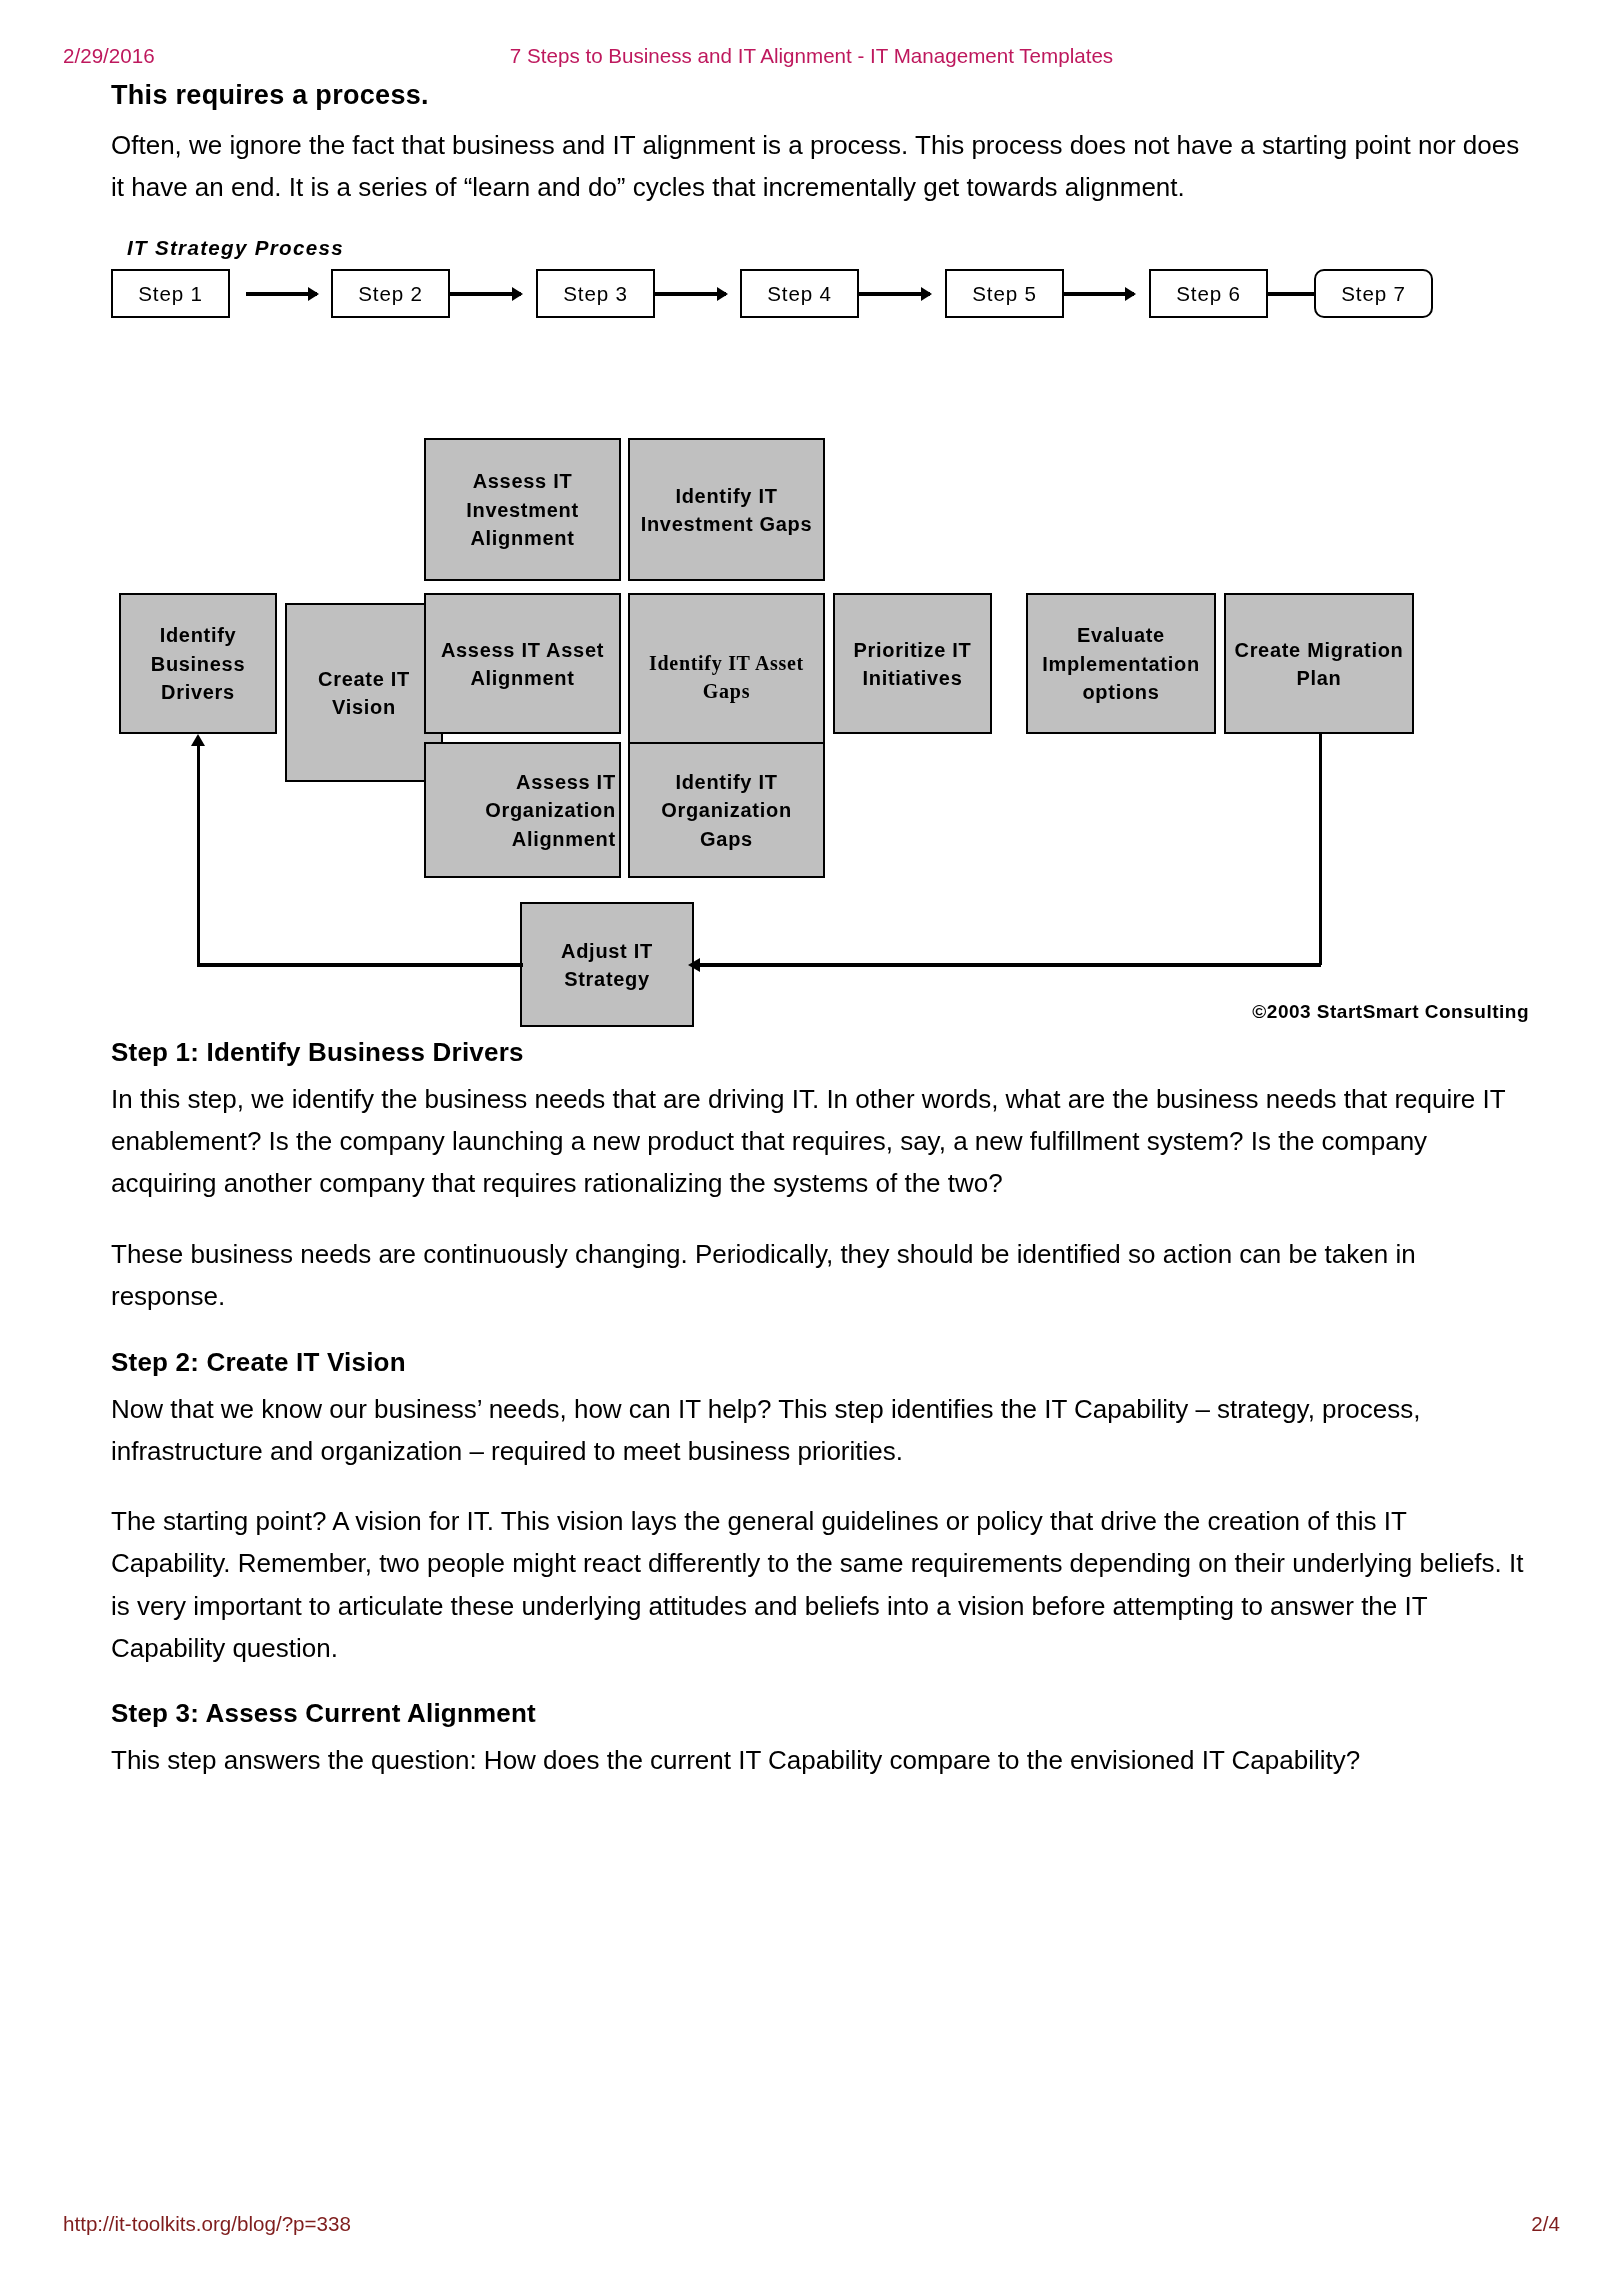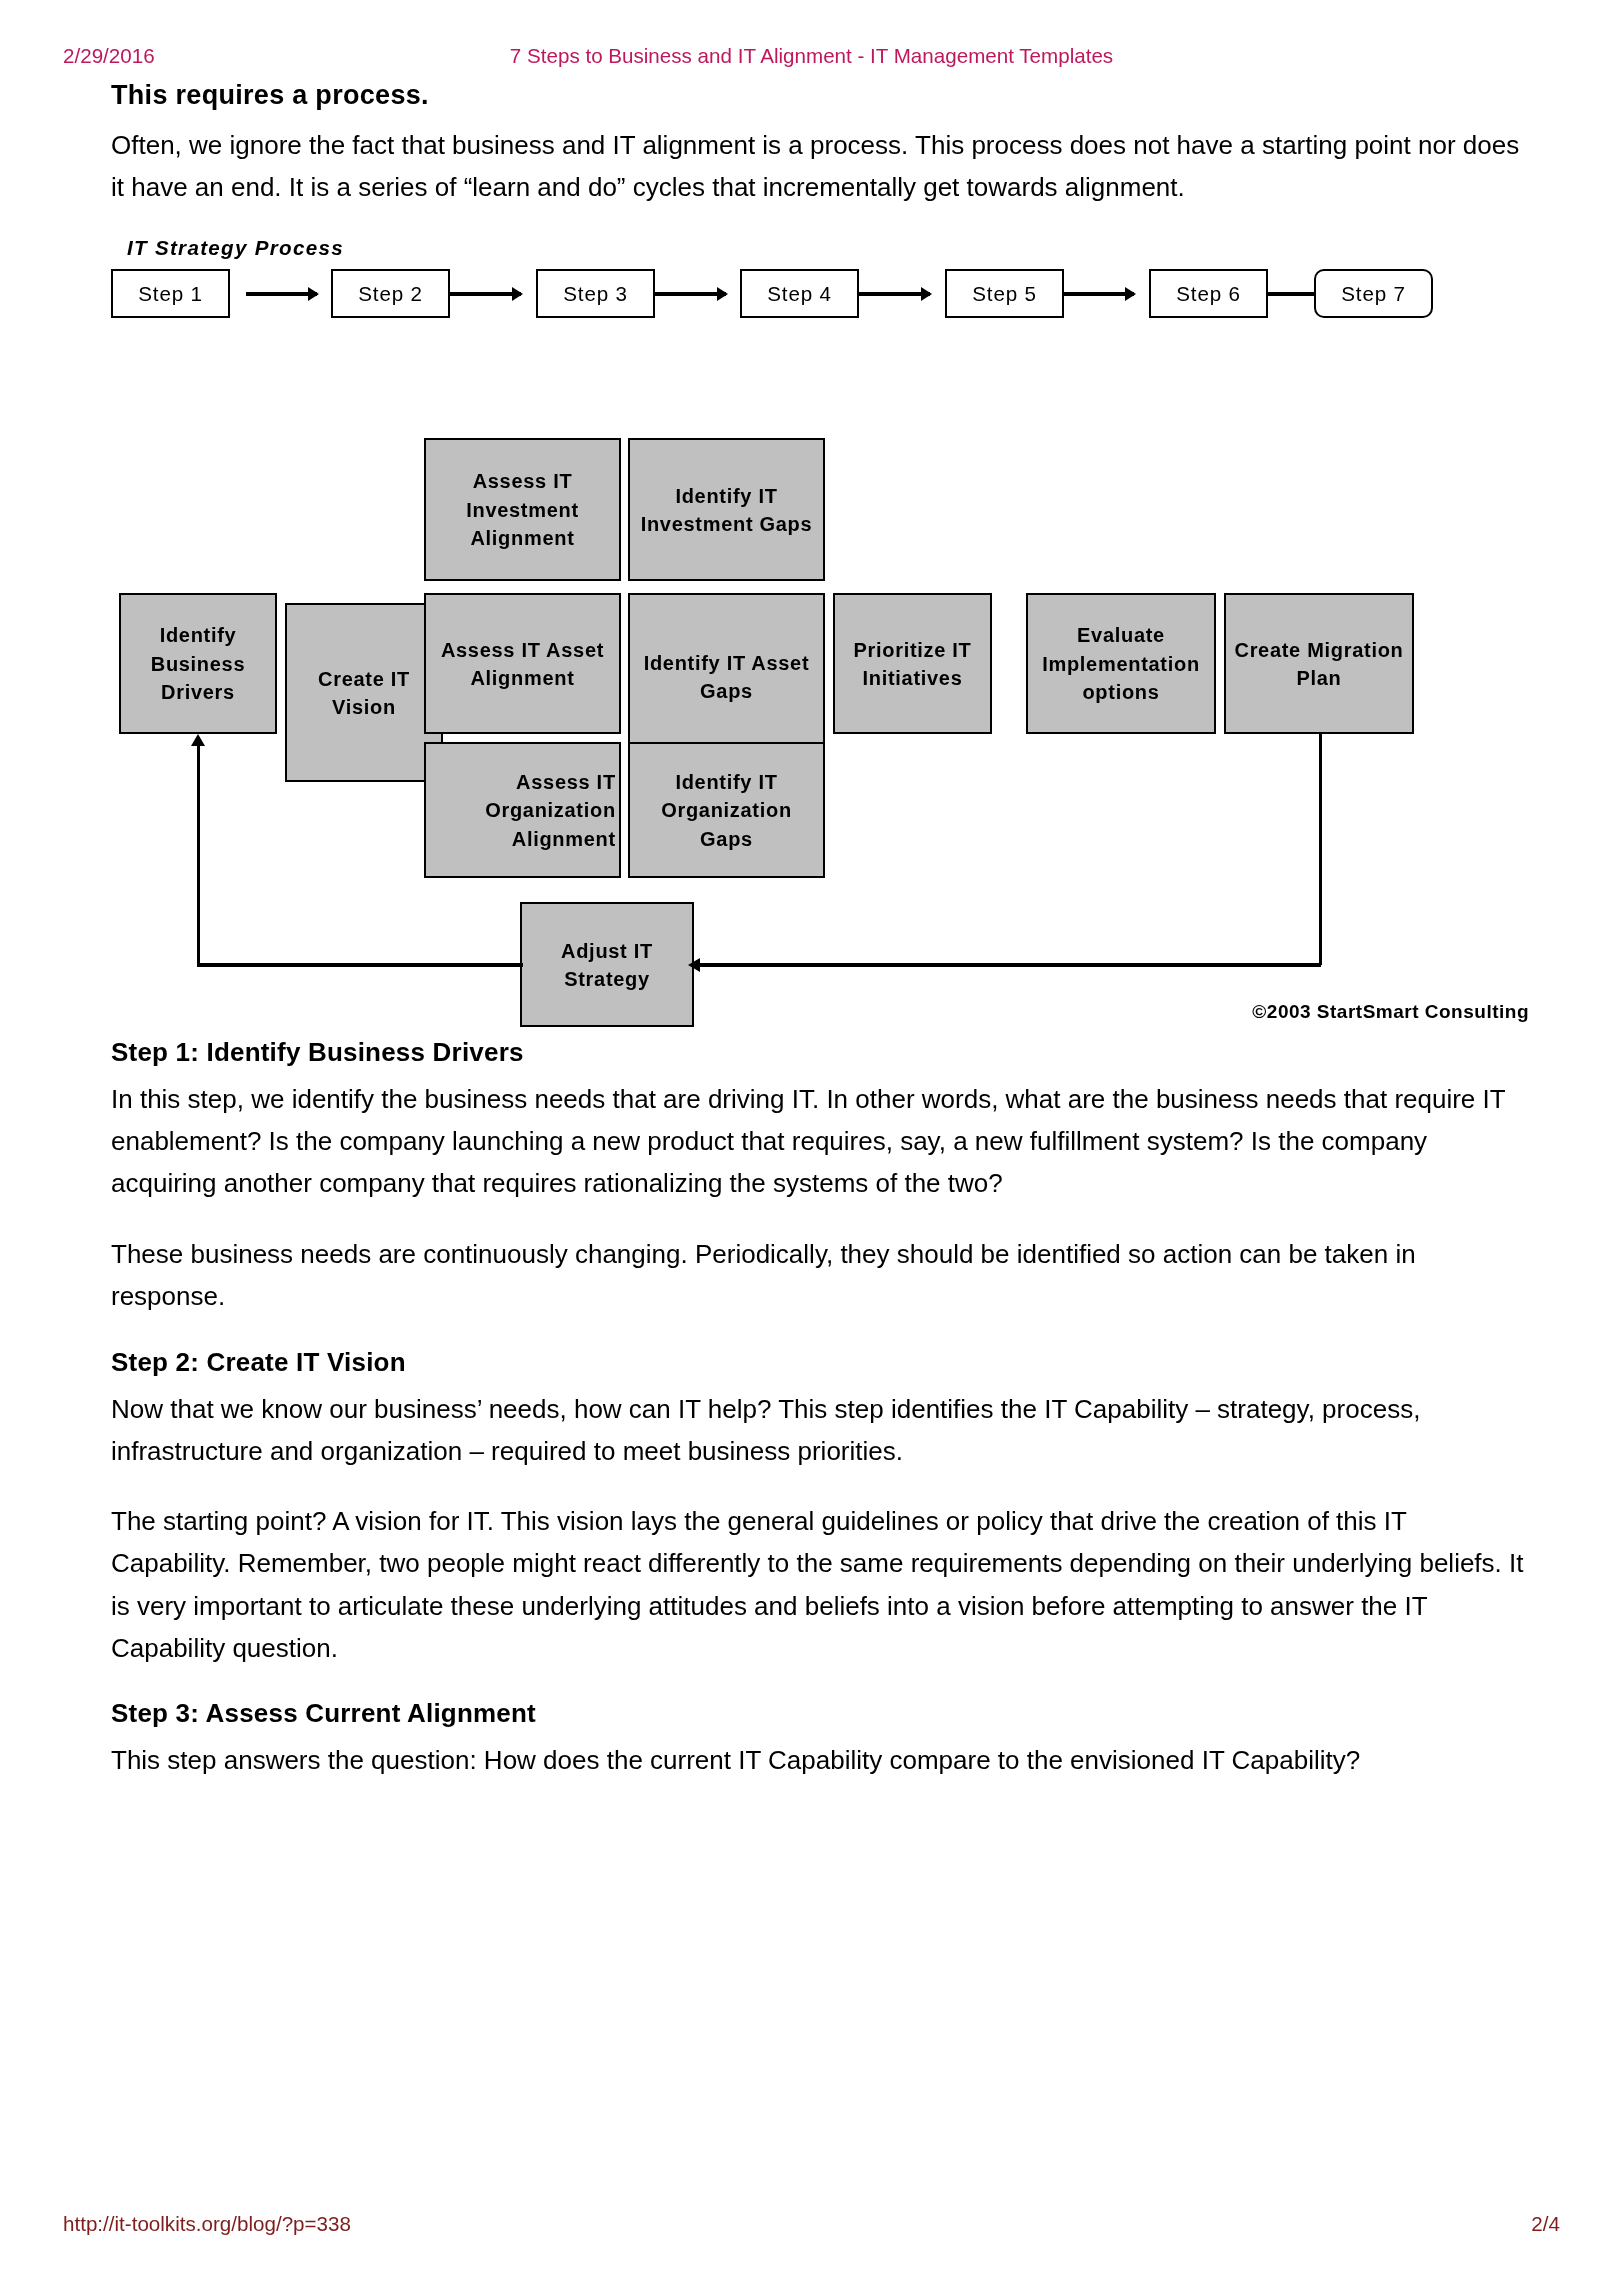--- a/index.html
+++ b/index.html
@@ -216,21 +216,21 @@
       <div class="step-box" style="left:1038px;">Step 6</div>
       <div class="step-arrow" style="left:1157px;width:71px;"></div>
       <div class="step-box" style="left:1203px;border-radius:10px;">Step 7</div>
 
       <div class="pbox" style="left:313px; top:202px; width:197px; height:143px;">Assess IT Investment Alignment</div>
       <div class="pbox" style="left:517px; top:202px; width:197px; height:143px;">Identify IT Investment Gaps</div>
 
       <div class="pbox" style="left:8px;   top:357px; width:158px; height:141px;">Identify Business Drivers</div>
       <div class="pbox" style="left:174px;  top:367px; width:158px; height:179px;">Create IT Vision</div>
       <div class="pbox" style="left:313px;  top:357px; width:197px; height:141px;">Assess IT Asset Alignment</div>
-      <div class="pbox" style="left:517px;  top:357px; width:197px; height:167px;">Identify IT Asset Gaps</div>
+      <div class="pbox" style="left:517px;  top:357px; width:197px; height:167px;font-family:Liberation Serif, serif;">Identify IT Asset Gaps</div>
       <div class="pbox" style="left:722px;  top:357px; width:159px; height:141px;">Prioritize IT Initiatives</div>
       <div class="pbox" style="left:915px; top:357px; width:190px; height:141px;">Evaluate Implementation options</div>
       <div class="pbox" style="left:1113px; top:357px; width:190px; height:141px;">Create Migration Plan</div>
 
       <div class="pbox" style="left:313px; top:506px; width:197px; height:136px;text-align:right;">Assess IT Organization Alignment</div>
       <div class="pbox" style="left:517px; top:506px; width:197px; height:136px;">Identify IT Organization Gaps</div>
 
       <div class="pbox" style="left:409px; top:666px; width:174px; height:125px;">Adjust IT Strategy</div>
 
       <div class="fb-line" style="left:1208px; top:498px; width:3.2px; height:231px;"></div>

